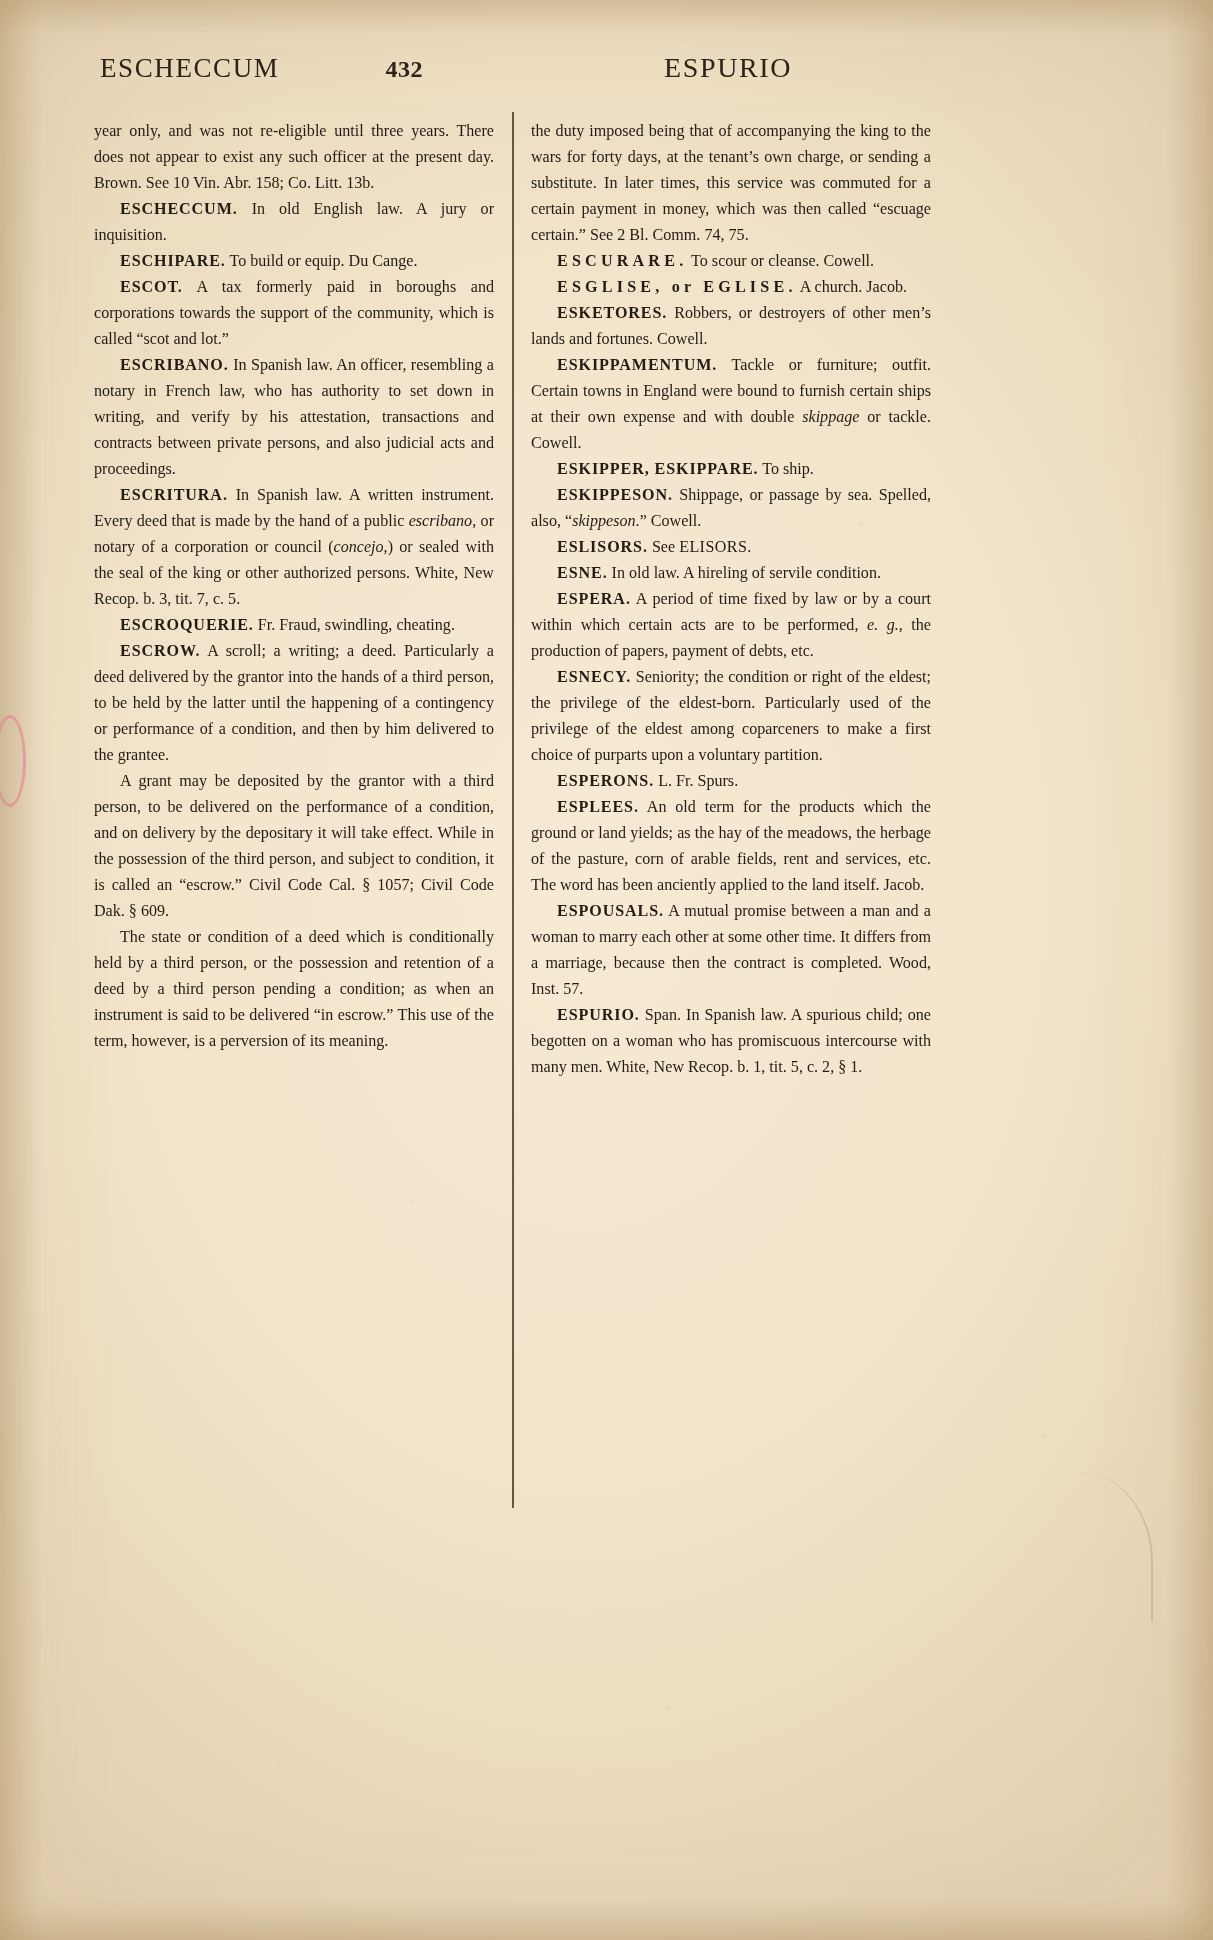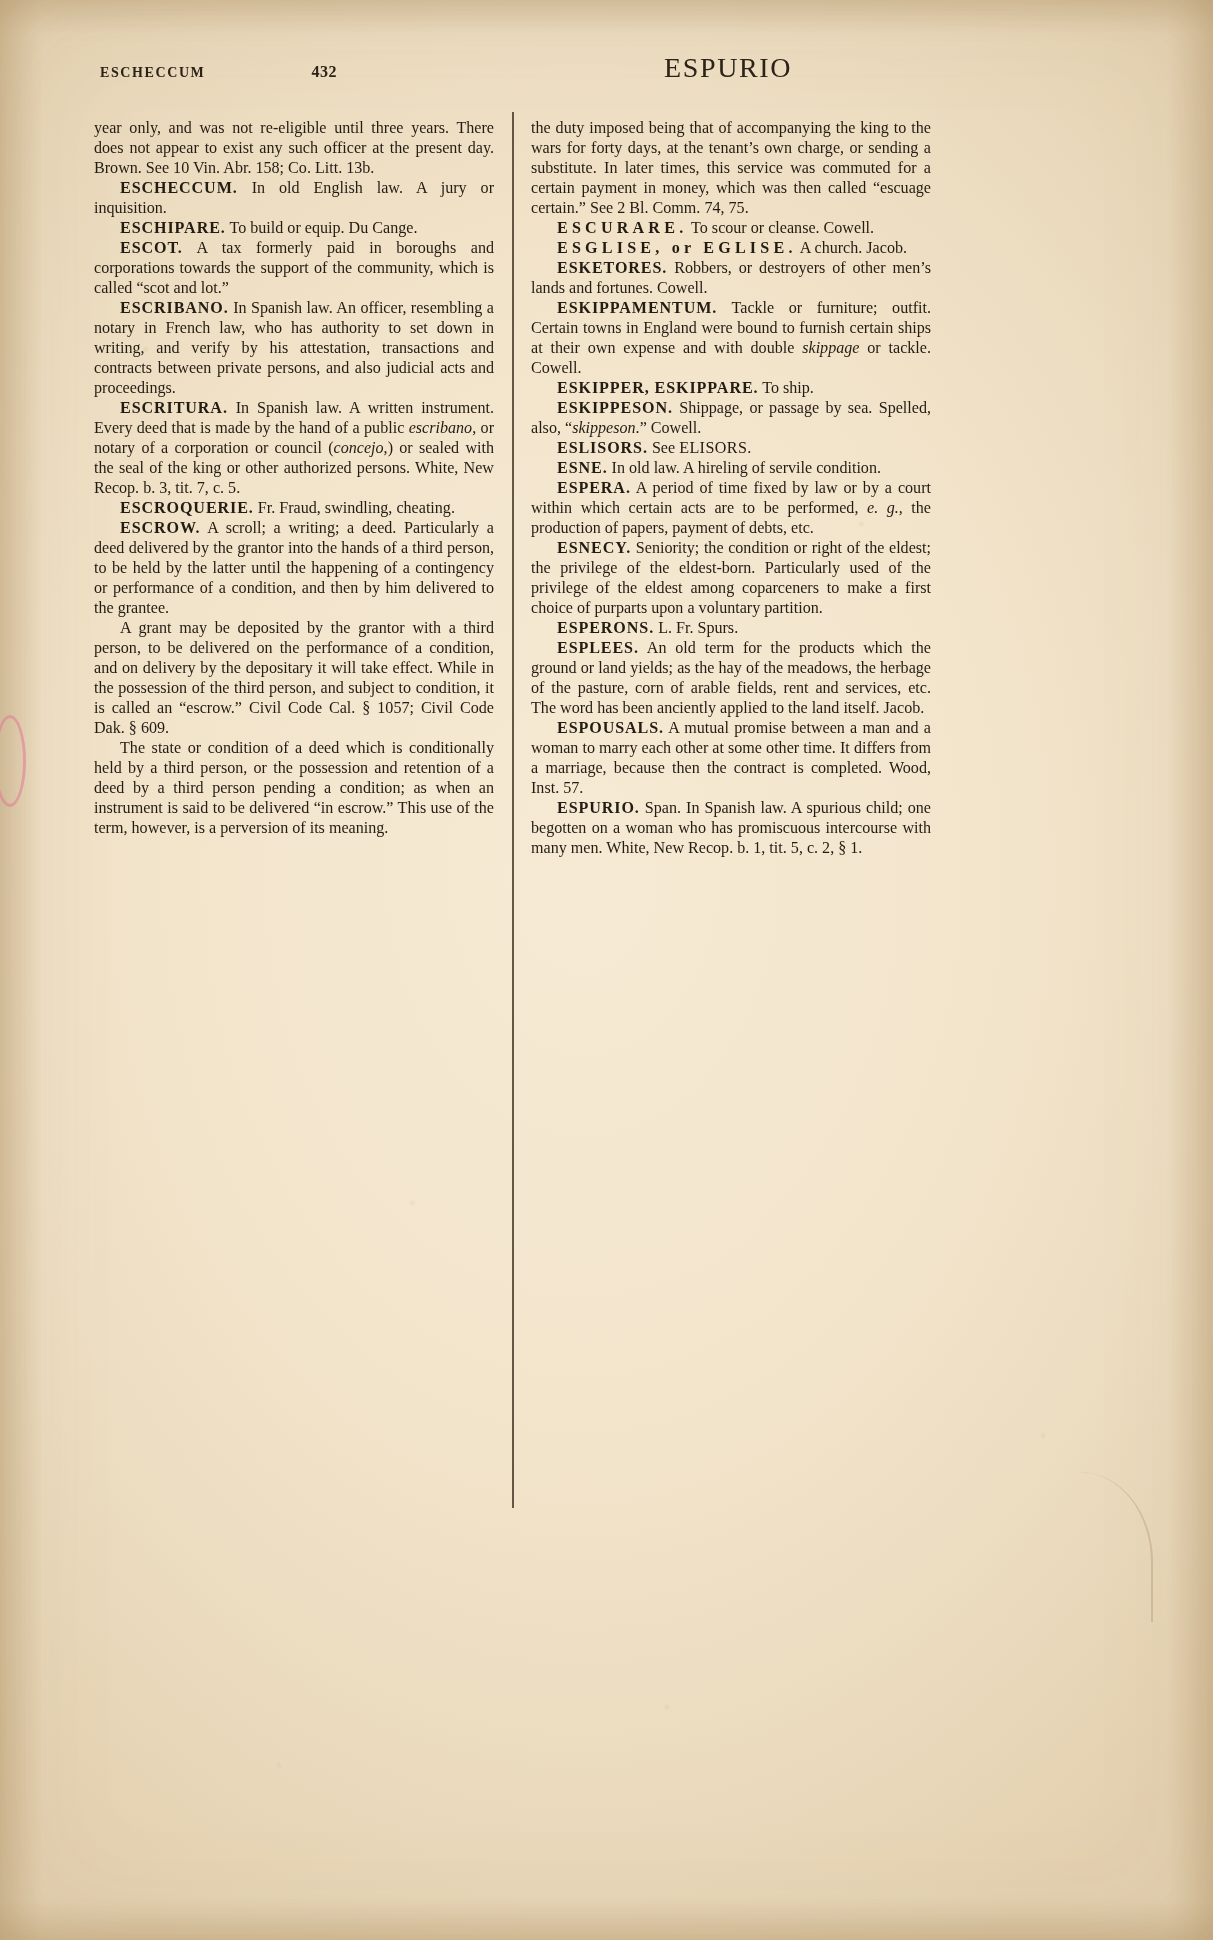--- a/index.html
+++ b/index.html
@@ -74,29 +74,29 @@
   .running-head {
     position: absolute;
     left: 100px;
     top: 52px;
     width: 830px;
     display: flex;
     align-items: baseline;
     color: #2b2218;
   }
   .rh-left {
-    font-size: 14px;
+    font-size: 27px;
     letter-spacing: 1.6px;
-    font-weight: 700;
+    font-weight: 400;
     white-space: nowrap;
   }
   .rh-center {
     flex: 0 0 auto;
     margin-left: 106px;
-    font-size: 16px;
+    font-size: 24px;
     font-weight: 700;
     letter-spacing: 0.5px;
   }
   .rh-right {
     margin-left: auto;
     font-size: 28px;
     letter-spacing: 1.6px;
     white-space: nowrap;
     padding-right: 138px;
     text-align: right;
@@ -108,21 +108,21 @@
     left: 0;
     top: 118px;
     width: 1213px;
   }
   .col {
     position: absolute;
     top: 0;
     width: 400px;
     color: #231c13;
     font-size: 16.1px;
-    line-height: 20px;
+    line-height: 26px;
     text-align: justify;
     text-justify: inter-word;
     hyphens: none;
   }
   .col-left  { left: 94px; }
   .col-right { left: 531px; }
 
   .col-rule {
     position: absolute;
     left: 512px;

